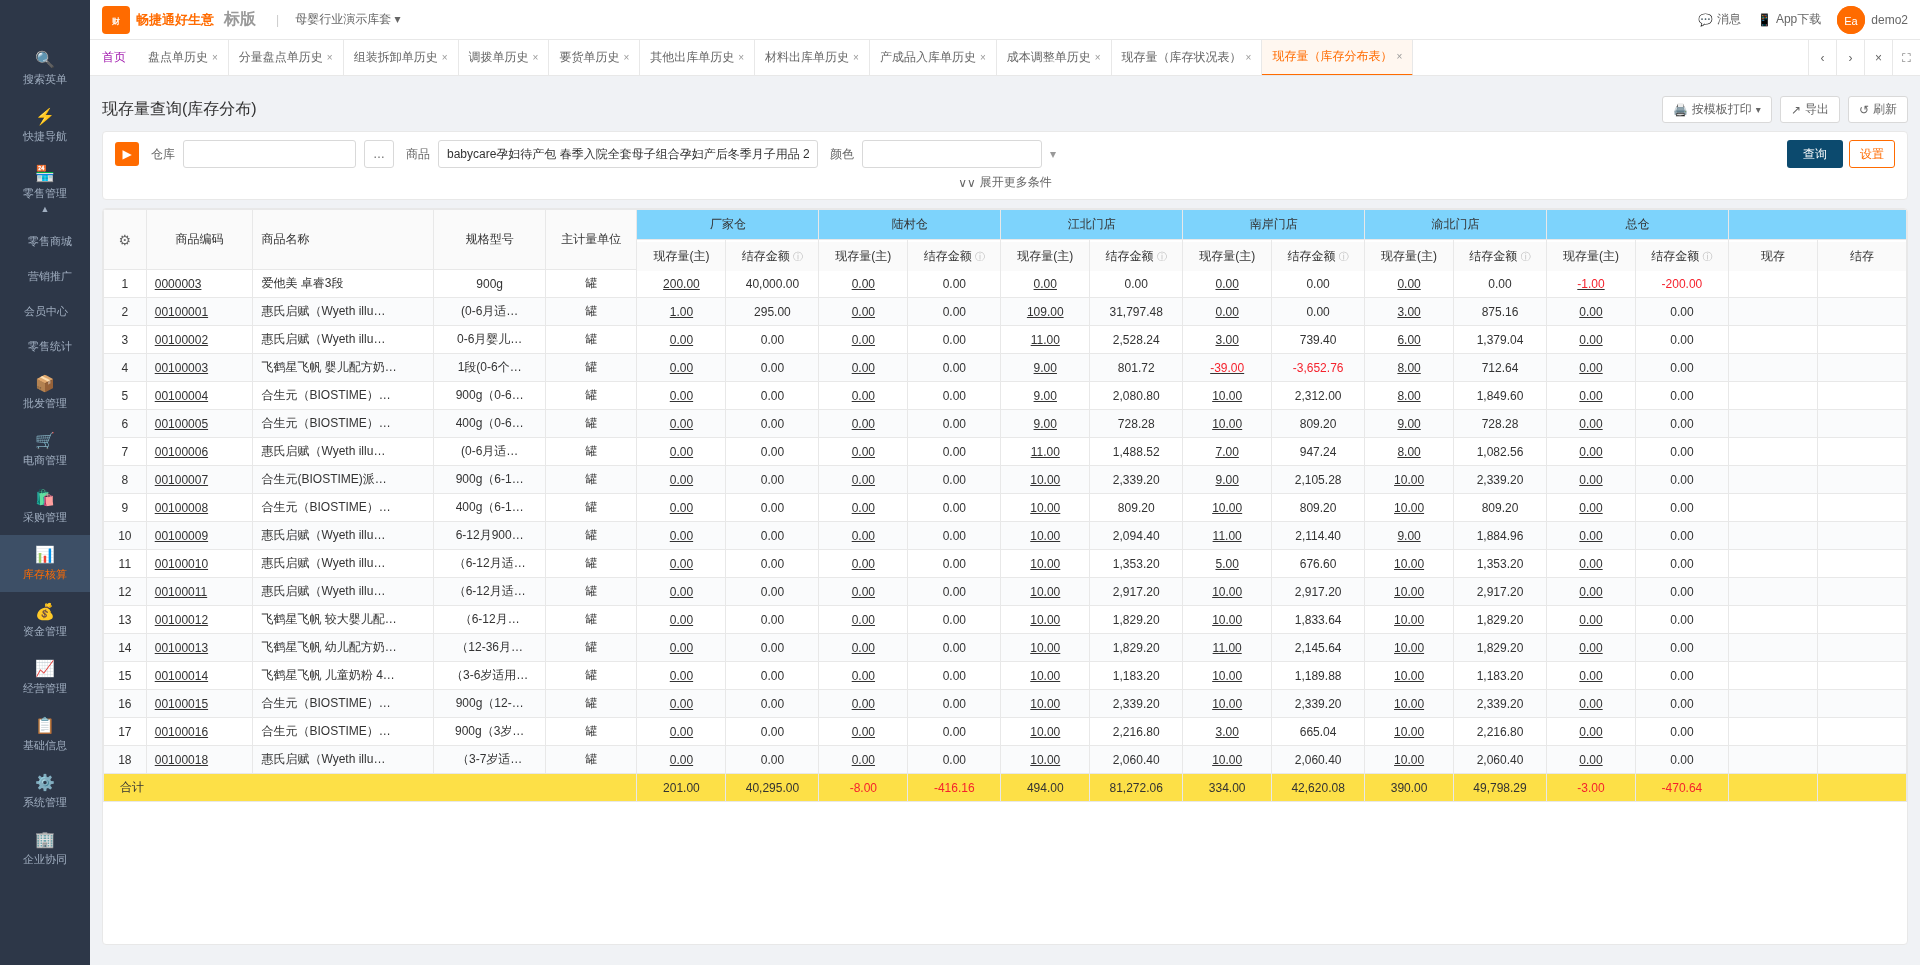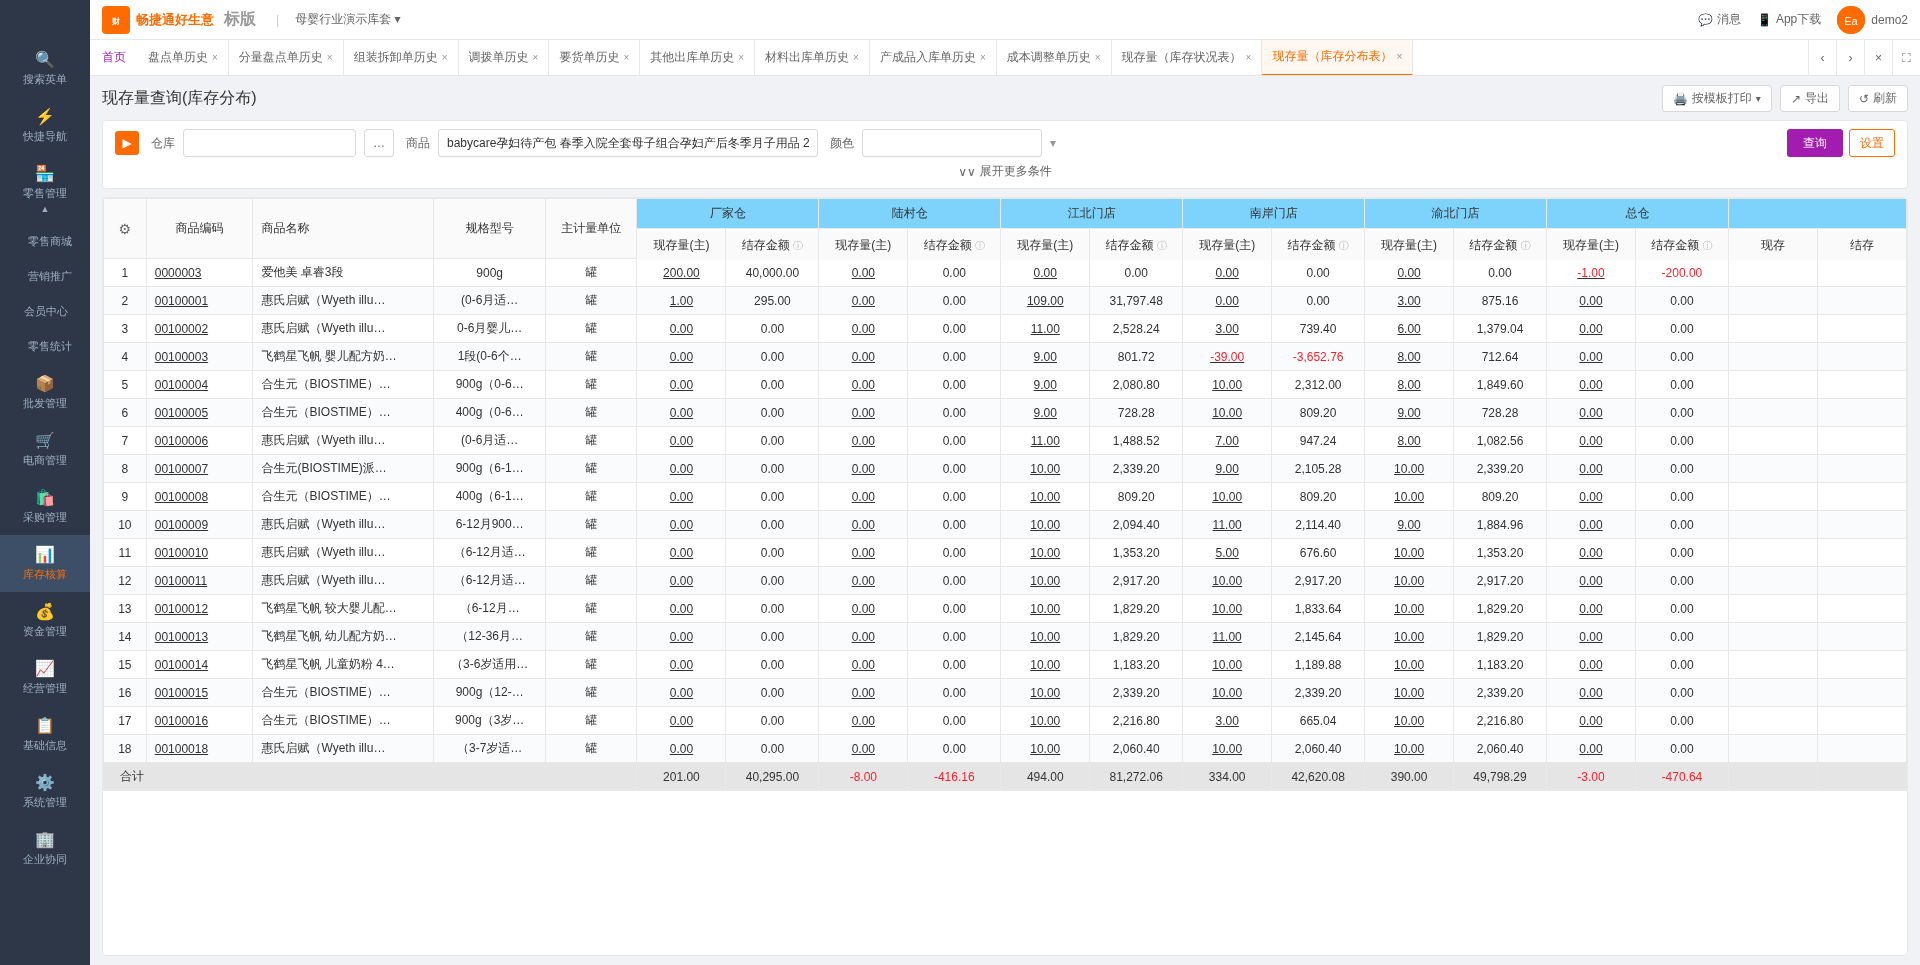--- a/index.html
+++ b/index.html
@@ -43,21 +43,21 @@
     }
     .sidebar-item {
       width: 100%; padding: 10px 0; display: flex; flex-direction: column;
       align-items: center; color: #a0aec0; cursor: pointer; font-size: 11px; gap: 3px;
     }
     .sidebar-item.active { color: #ff6b00; background: #3d4f66; }
     .sidebar-icon { font-size: 16px; }
 
     
     .main-content {
-      margin-top: 76px; margin-left: 90px; padding: 9px 12px;
+      margin-top: 76px; margin-left: 90px; padding: 20px 12px;
       height: calc(100vh - 76px); overflow: hidden; display: flex; flex-direction: column;
     }
 
     
     .page-header {
       display: flex; align-items: center; justify-content: space-between;
       margin-bottom: 8px;
     }
     .page-title { font-size: 16px; font-weight: 500; color: #333; }
     .header-actions { display: flex; align-items: center; gap: 8px; }
@@ -85,21 +85,21 @@
     }
     .search-input-color {
       border: 1px solid #d9d9d9; border-radius: 3px; padding: 3px 8px;
       font-size: 12px; color: #333; height: 28px; width: 180px;
     }
     .ellipsis-btn {
       border: 1px solid #d9d9d9; border-radius: 3px; padding: 3px 8px;
       font-size: 12px; color: #666; background: #fff; cursor: pointer; height: 28px;
     }
     .btn-search {
-      background: #a21caf; color: #fff; border: none; border-radius: 3px;
+      background: #0c4a6e; color: #fff; border: none; border-radius: 3px;
       padding: 4px 16px; font-size: 12px; cursor: pointer; height: 28px;
     }
     .btn-settings {
       background: #fff; color: #ff6b00; border: 1px solid #ff6b00; border-radius: 3px;
       padding: 4px 10px; font-size: 12px; cursor: pointer; height: 28px;
     }
     .expand-row {
       display: flex; align-items: center; justify-content: center;
       margin-top: 6px; color: #666; cursor: pointer; font-size: 12px; gap: 4px;
     }
@@ -115,21 +115,21 @@
       position: sticky; top: 0; z-index: 10;
     }
     thead th.group-header {
       background: #7dd3fc; border-bottom: none;
     }
     tbody td {
       border: 1px solid #e8e8e8; padding: 5px 8px;
       text-align: center; white-space: nowrap; color: #333;
     }
     tbody tr:nth-child(even) { background: #fafbfc; }
-    tbody tr.total-row { background: #e5e5e5; font-weight: 500; }
+    tbody tr.total-row { background: #fde047; font-weight: 500; }
     .text-left { text-align: left; }
     .text-red { color: #f5222d; }
     .text-underline { text-decoration: underline; cursor: pointer; }
     .col-seq { width: 36px; }
     .col-code { width: 90px; }
     .col-name { width: 130px; text-align: left; }
     .col-spec { width: 90px; }
     .col-unit { width: 60px; }
     .col-num { width: 75px; }
 

